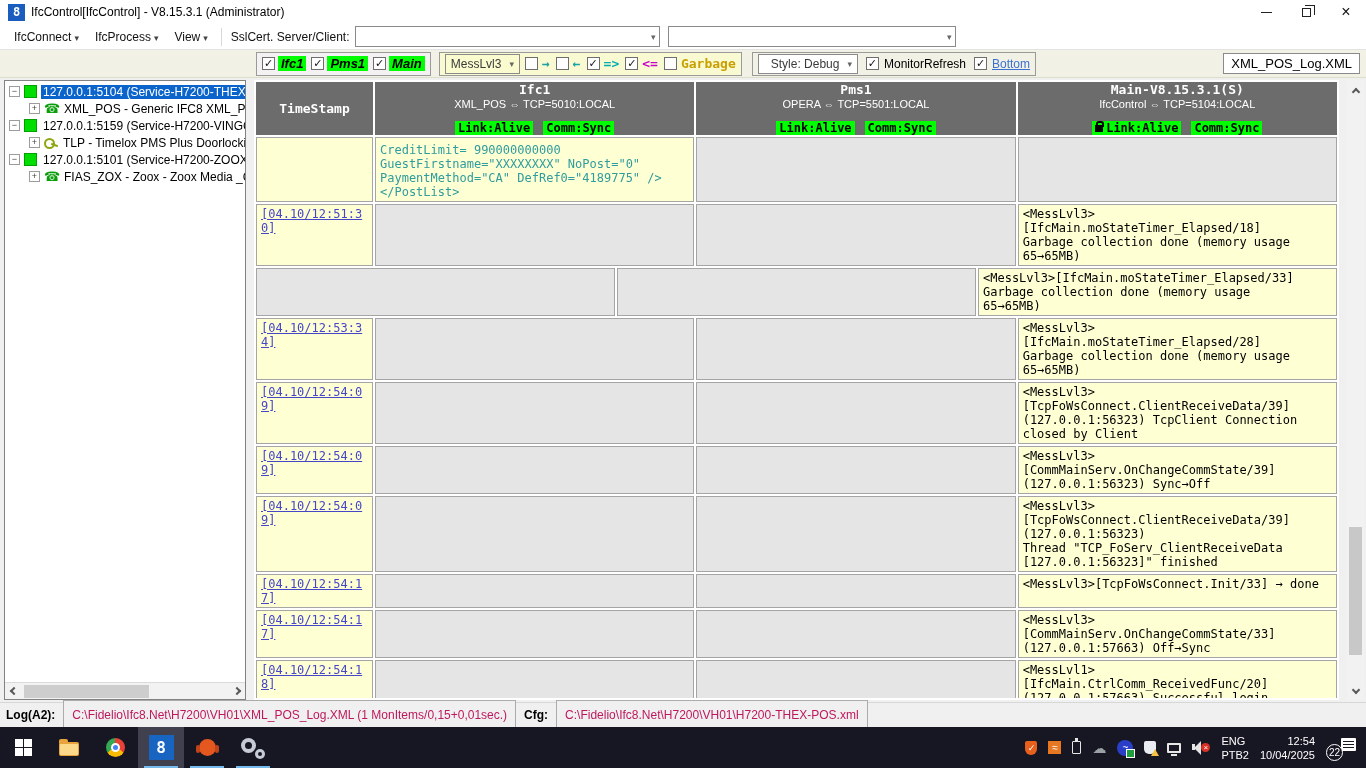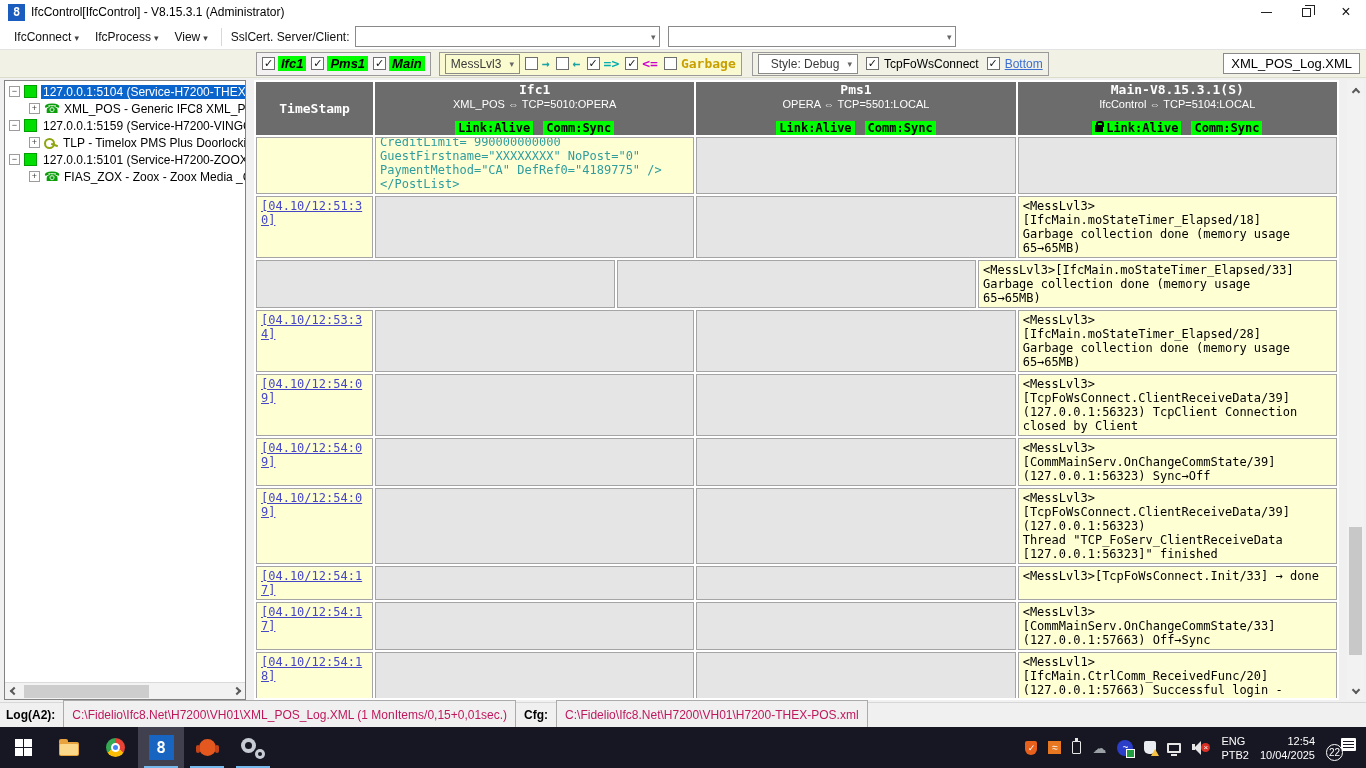--- a/index.html
+++ b/index.html
@@ -88,21 +88,21 @@
   #log-rows { display:flex; flex-direction:column; gap:2px; flex:1 1 auto; overflow:hidden; }
   .lrow { display:flex; gap:2px; flex:0 0 auto; }
   .lcell { border:1px solid #A5A5A5; padding:2px 4px; font-family:"DejaVu Sans Mono",monospace; font-size:12px; line-height:14px;
            white-space:pre-wrap; overflow:hidden; word-break:break-word; }
   .lcell.ts { flex:0 0 117px; background:#FFFFD4; }
   .lcell.ts span { color:#4646C8; text-decoration:underline; cursor:pointer; }
   .lcell.wide { flex:1 1 0; }
   .lcell.filled { background:#FFFFD4; color:#000; }
   .lcell.empty { background:#E5E5E5; }
   .lcell.xml { color:#2E9D9D; }
-  .lrow.clipped .lcell.xml { padding-top:4px; }
+  .lrow.clipped .lcell.xml { padding-top:12px; }
   .lrow.clipped .lcell.xml .celltext { display:block; margin-top:-7px; }
 
   
   #vscroll { flex:0 0 17px; background:#F2F2F2; position:relative; display:flex; flex-direction:column; align-items:center; justify-content:space-between; padding:4px 0; }
   #vthumb { position:absolute; left:2px; right:2px; top:447px; height:128px; background:#C8C8C8; cursor:pointer; }
   .vs-arrow { cursor:pointer; }
 
   
   #statusbar { height:25px; background:#F0F0F0; border-top:1px solid #D7D7D7; display:flex; align-items:center; padding:0 6px; gap:8px; flex:0 0 auto; }
   .sb-label { font-weight:bold; color:#000; }
@@ -239,21 +239,21 @@
         </span>
       </span>
   </div>
   <div class="tgroup" id="style-group">
     <div class="mini-combo" id="style-combo">
       <span>Style: Debug</span>
       <span class="caret">▾</span>
     </div>
     <span style="display:flex;align-items:center;gap:5px;">
       <span class="chk" id="chk-monitor">✓</span>
-      <span>TcpFoWsConnect</span>
+      <span>MonitorRefresh</span>
     </span>
     <span style="display:flex;align-items:center;gap:5px;">
       <span class="chk" id="chk-bottom">✓</span>
       <span class="link-label">Bottom</span>
     </span>
   </div>
   <div id="logfile-box">XML_POS_Log.XML</div>
 </div>
 
 <div id="content">
@@ -303,21 +303,21 @@
     </div>
   </div>
 
   <div id="table-wrap">
     <div id="log-header">
         <div class="hcell ts">
           <div class="hcell-title">TimeStamp</div>
         </div>
         <div class="hcell wide">
           <div class="hcell-title">Ifc1</div>
-          <div class="hcell-sub">XML_POS ⇔ TCP=5010:OPERA</div>
+          <div class="hcell-sub">XML_POS ⇔ TCP=5010:LOCAL</div>
           <div class="hbadges">
             <span class="badge" style="background: rgb(0, 255, 0);">
               <span>Link:Alive</span>
             </span>
             <span class="badge" style="background: rgb(0, 255, 0);">
               <span>Comm:Sync</span>
             </span>
           </div>
         </div>
         <div class="hcell wide">

